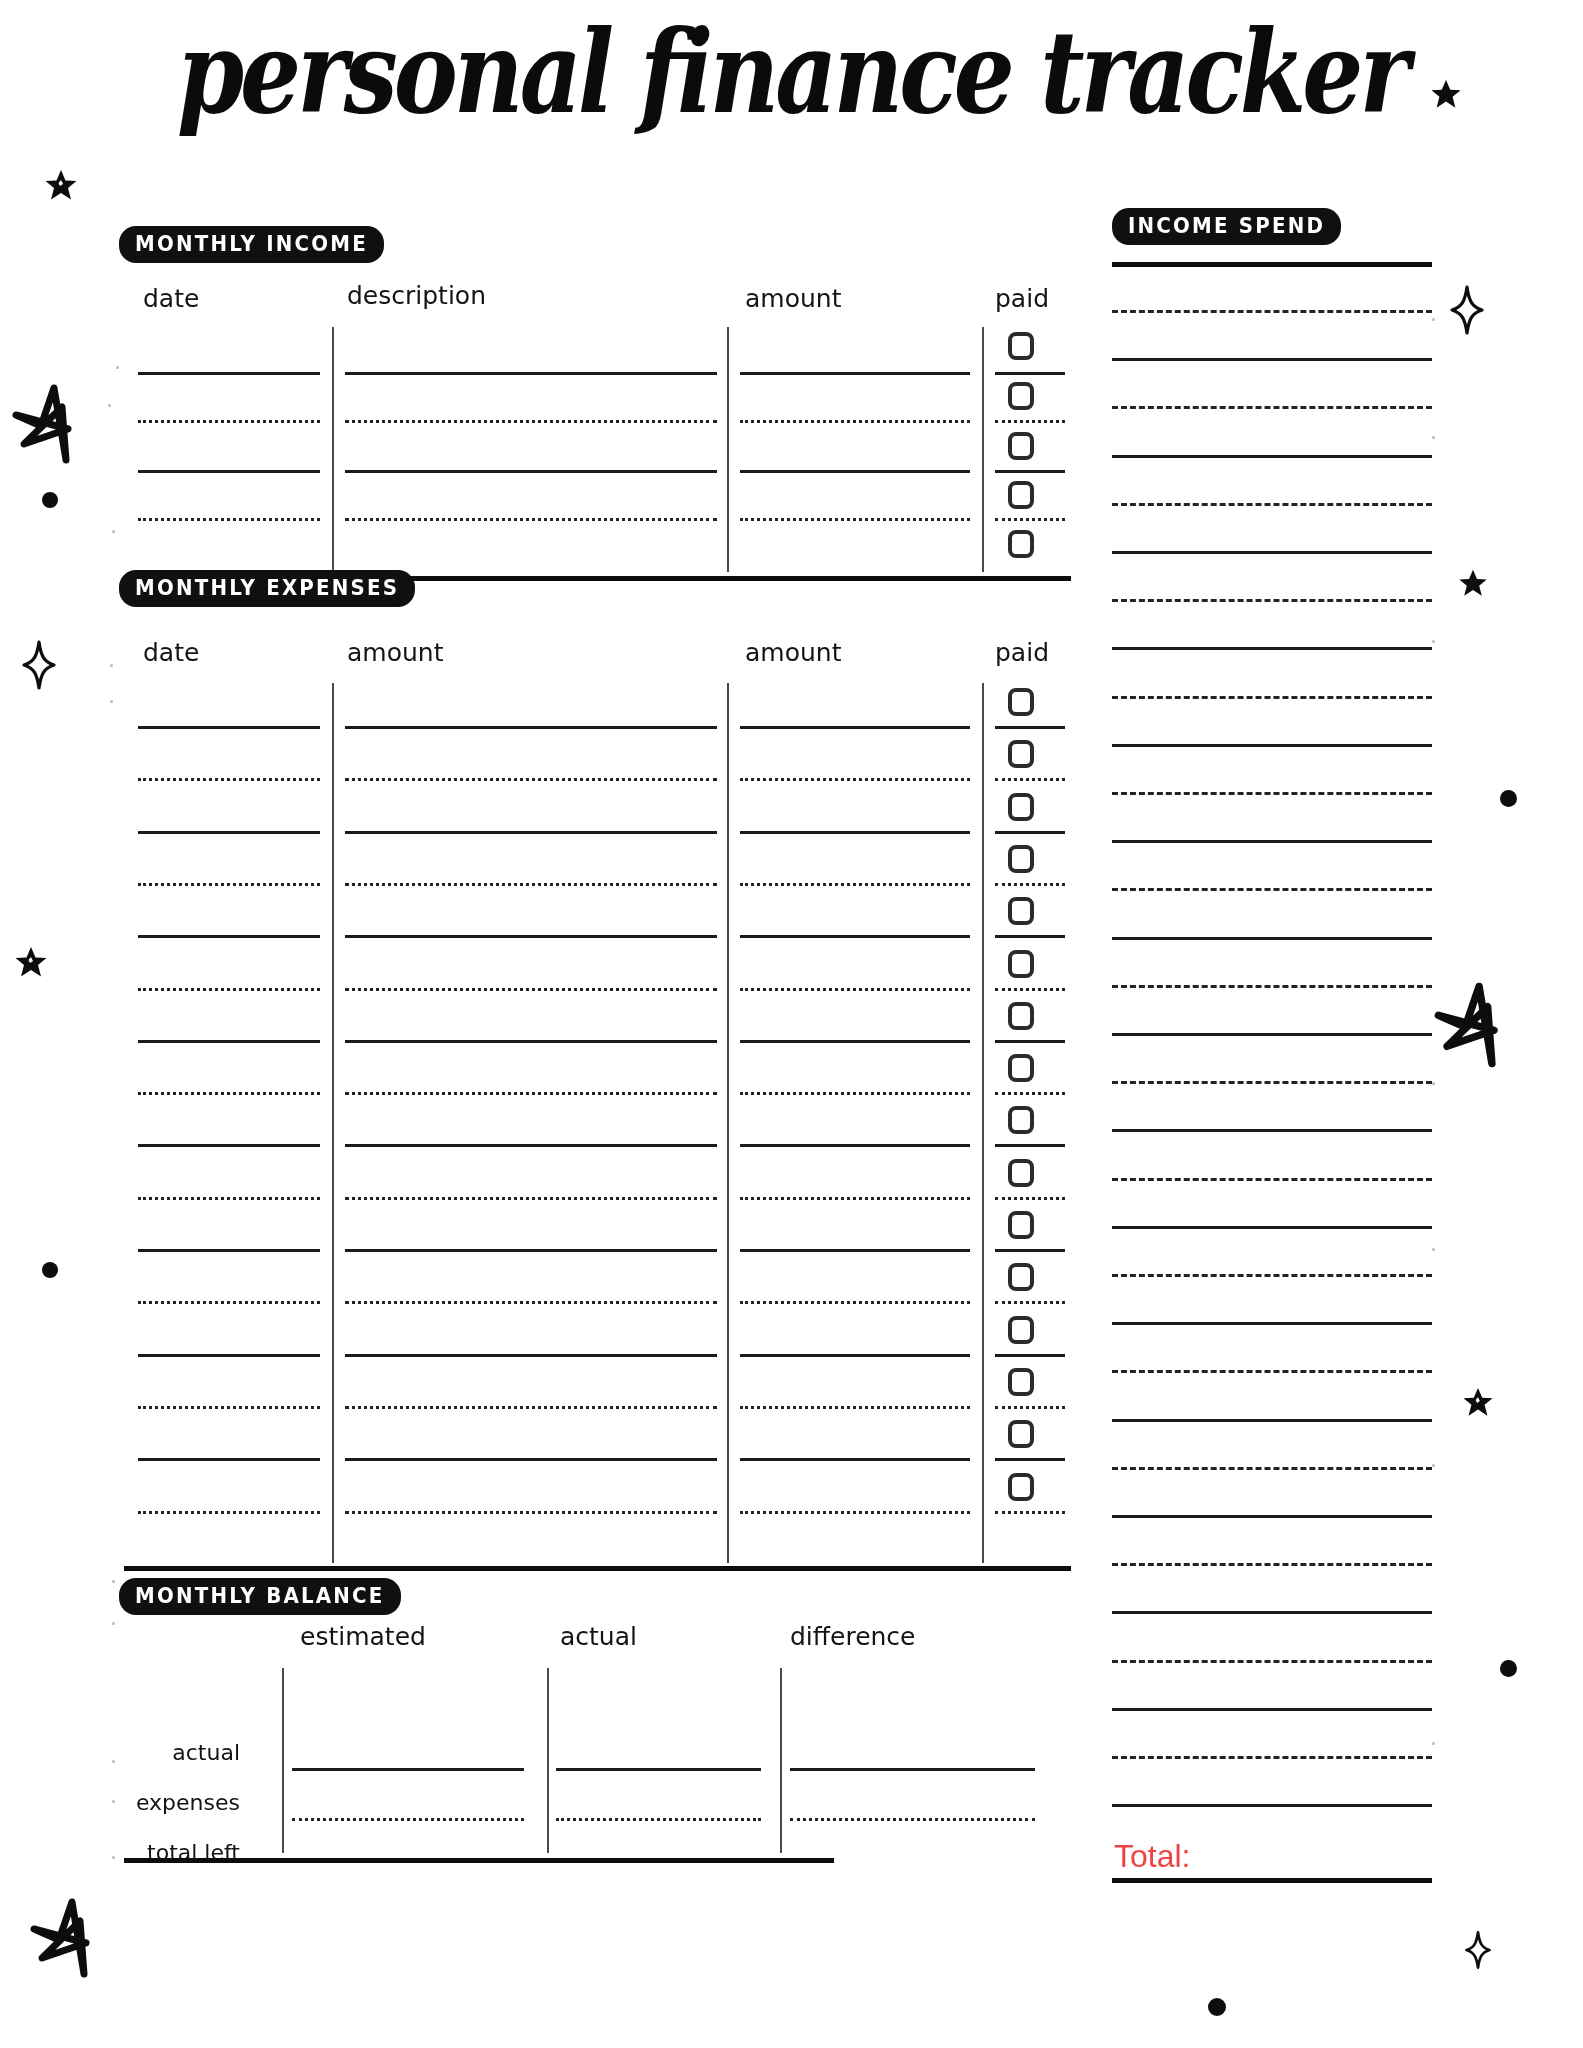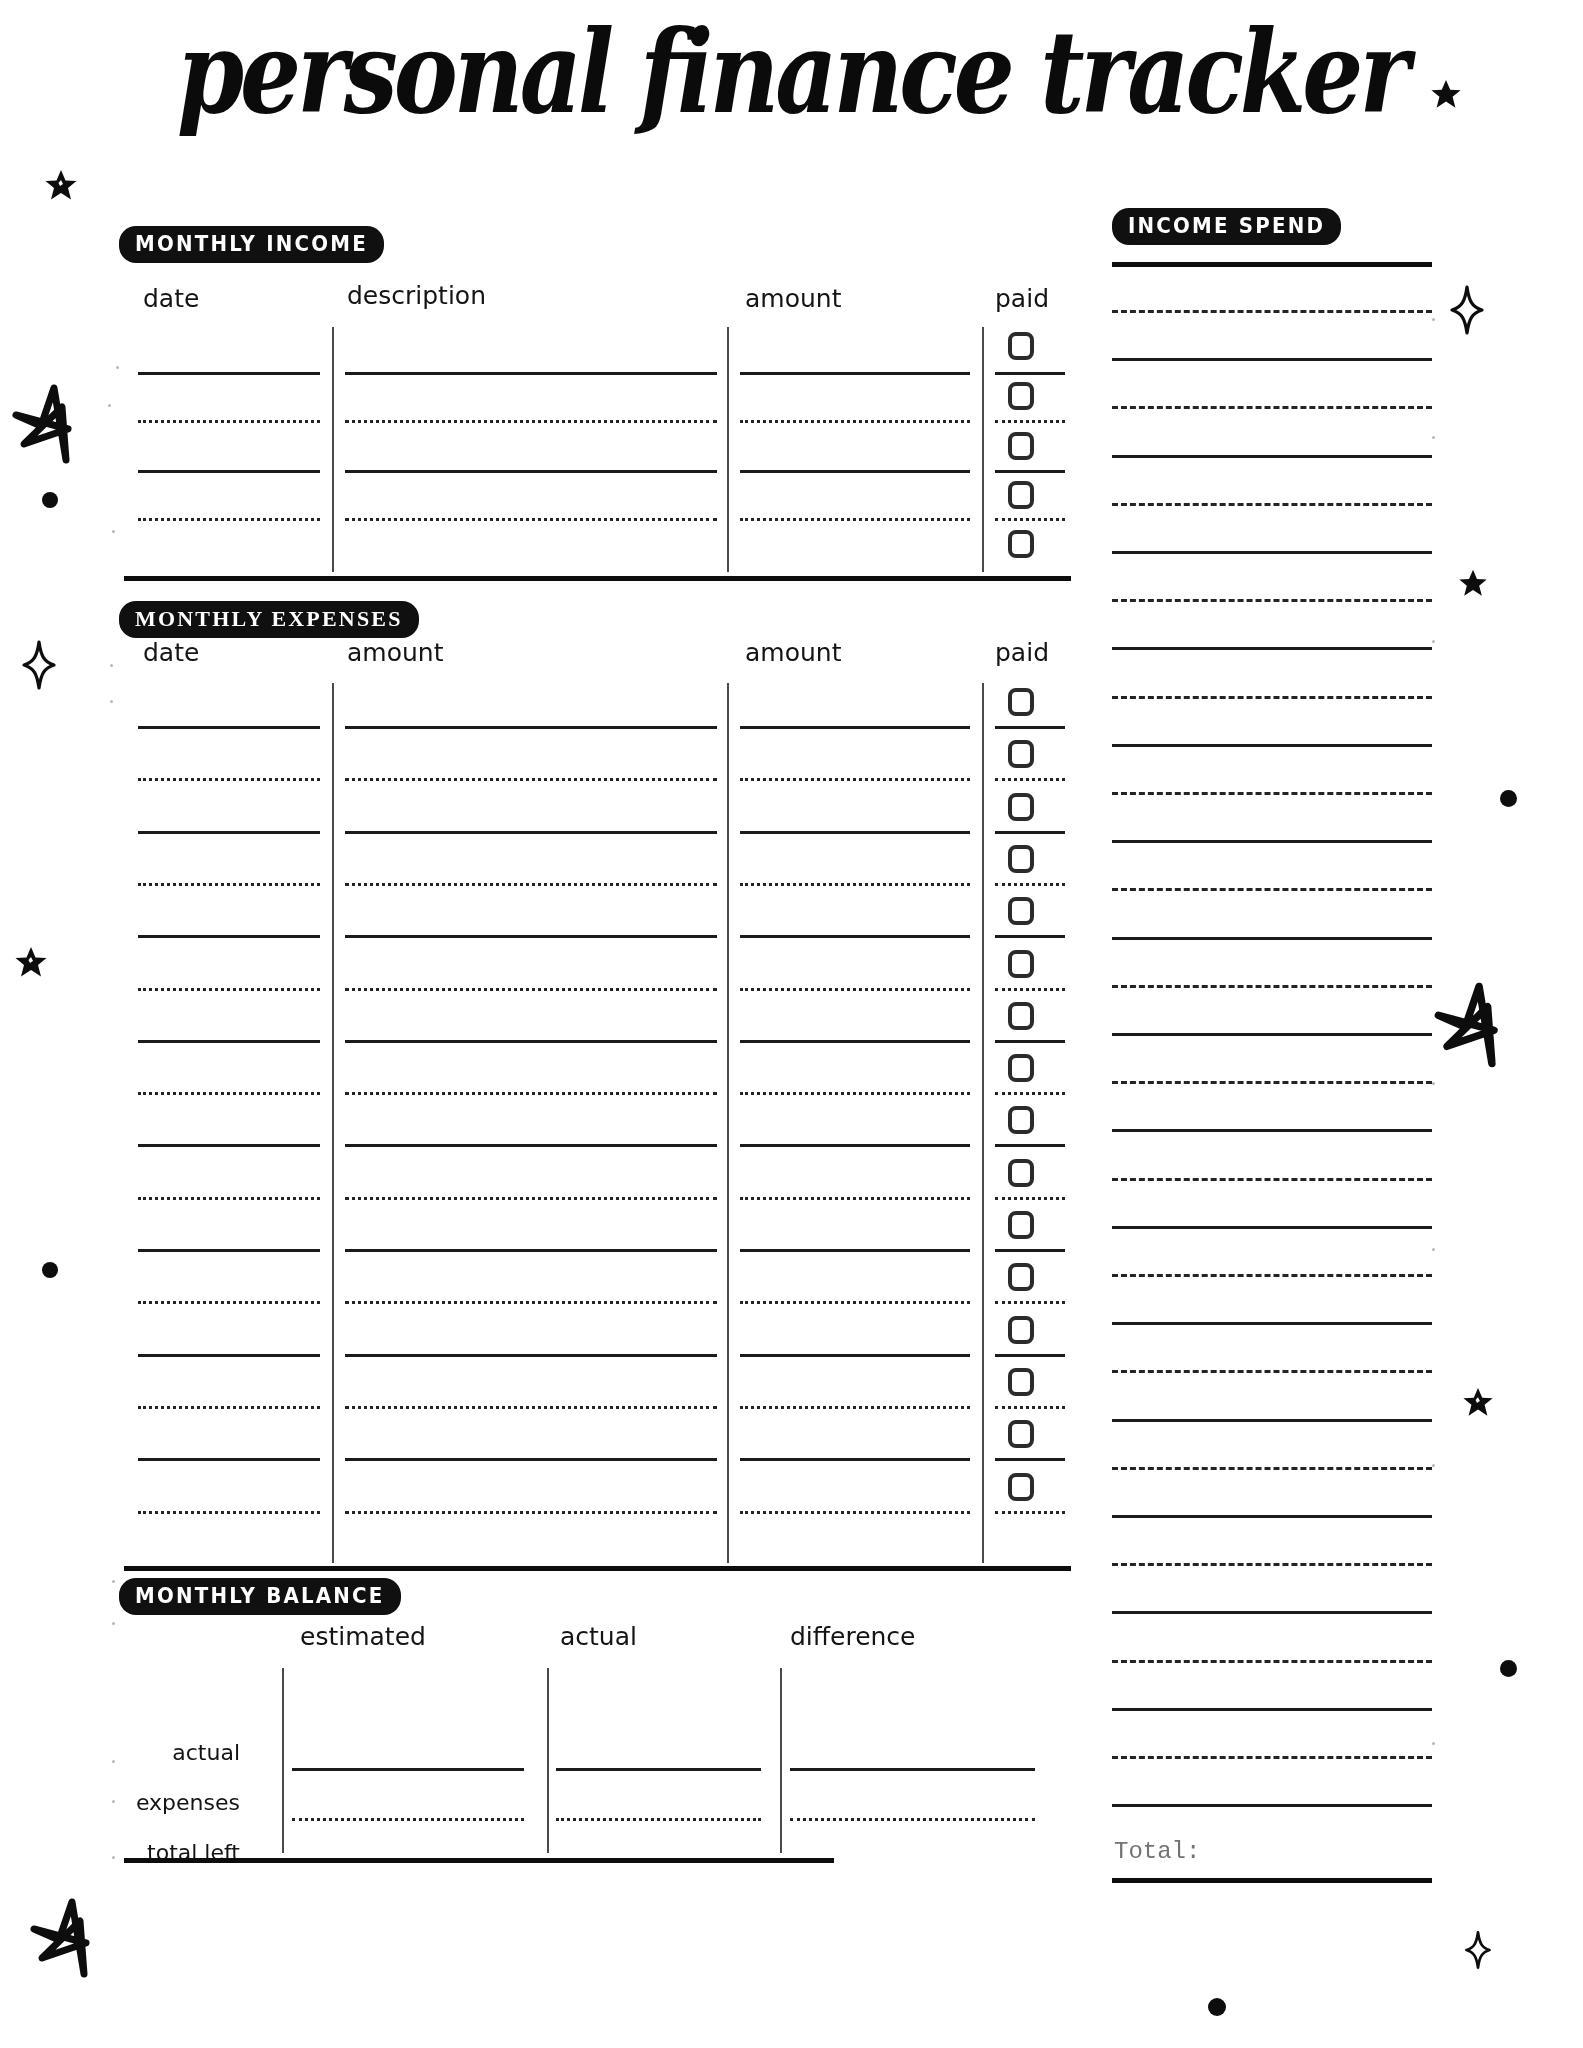--- a/index.html
+++ b/index.html
@@ -99,23 +99,23 @@
     width: 26px;
     height: 28px;
     border: 4px solid #2b2b2b;
     border-radius: 8px;
     background: #fff;
   }
 
   
   .total-label {
     position: absolute;
-    font-family: Liberation Mono, monospace;
-    font-size: 24px;
-    color: #737373;
+    font-family: Liberation Sans, sans-serif;
+    font-size: 32px;
+    color: #ef4444;
     white-space: nowrap;
   }
 
   
   .footer {
     position: absolute;
     left: 0; right: 0;
     text-align: center;
     font-family: "DejaVu Serif", serif;
     font-style: italic;
@@ -277,21 +277,21 @@
   <div class="hr-dotted" style="left:995px; top:518px; width:70px;"></div>
 
   <div class="cbox" style="left:1008px; top:332px;"></div>
   <div class="cbox" style="left:1008px; top:382px;"></div>
   <div class="cbox" style="left:1008px; top:432px;"></div>
   <div class="cbox" style="left:1008px; top:481px;"></div>
   <div class="cbox" style="left:1008px; top:530px;"></div>
 
   <div class="hr-thick" style="left:124px; top:576px; width:947px;"></div>
 
-  <div class="pill" style="left:119px; top:601px;font-family:Liberation Serif, serif;">MONTHLY EXPENSES</div>
+  <div class="pill" style="left:119px; top:570px;">MONTHLY EXPENSES</div>
 
   <div class="colhead" style="left:143px; top:638px;">date</div>
   <div class="colhead" style="left:347px; top:638px;">amount</div>
   <div class="colhead" style="left:745px; top:638px;">amount</div>
   <div class="colhead" style="left:995px; top:638px;">paid</div>
 
   <div class="vrule" style="left:332px; top:683px; height:880px;"></div>
   <div class="vrule" style="left:727px; top:683px; height:880px;"></div>
   <div class="vrule" style="left:982px; top:683px; height:880px;"></div>
 

